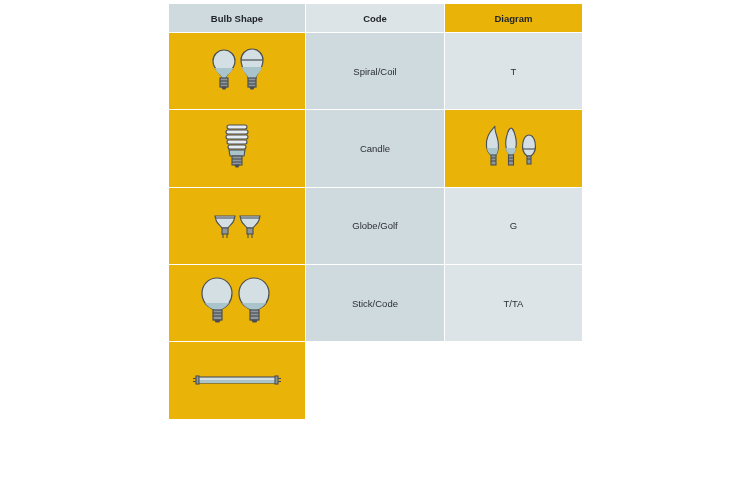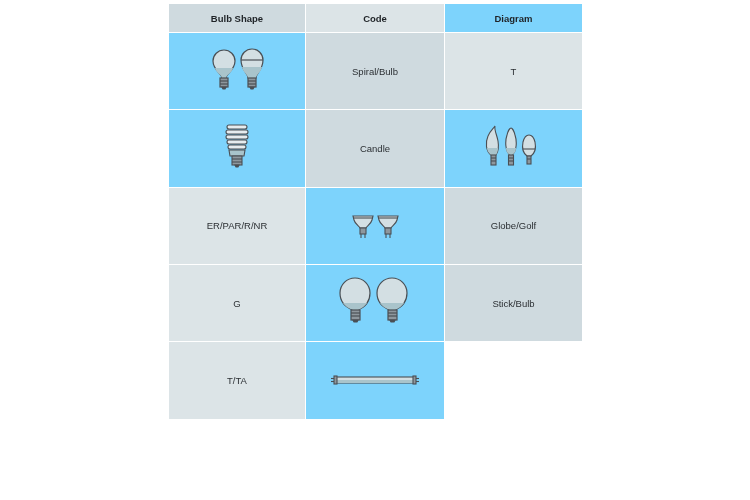--- a/index.html
+++ b/index.html
@@ -10,21 +10,21 @@
       display: grid;
       grid-template-columns: 136px 138px 137px;
       grid-template-rows: 28px repeat(6, 1fr);
       column-gap: 1px; row-gap: 1px;
       background: #ffffff;
     }
     .cell { display: flex; align-items: center; justify-content: center;
             font-size: 9.5px; color: #2b2f33; text-align: center; }
     .c1 { background: #cfdadf; }
     .c2 { background: #dce4e7; }
-    .c3 { background: #7dd3fc; }
+    .c3 { background: #eab308; }
     .head { font-weight: bold; font-size: 9.5px; color: #1f2327; }
     .icons { display: flex; align-items: center; justify-content: center; }
     svg { display: block; }
   </style>
 </head>
 <body>
 
 <div class="table">
 
   <div class="cell c1 head">Bulb Shape</div>
@@ -44,21 +44,21 @@
         <line x1="39" y1="14" x2="61" y2="14"></line>
         <path d="M46 32 C46 29 41 26 40 21 L60 21 C59 26 54 29 54 32 Z" fill="#a9c4cb" stroke="none"></path>
         <rect x="46" y="32" width="8" height="9" fill="#8e979d"></rect>
         <line x1="46" y1="35" x2="54" y2="35"></line>
           <line x1="46" y1="38" x2="54" y2="38"></line>
         <path d="M48 41 L52 41 L51 43 L49 43 Z" fill="#4a4f54"></path>
       </g>
     </svg>
   </div>
 
-  <div class="cell c1">Spiral/Bulb</div>
+  <div class="cell c1">Spiral/Coil</div>
   <div class="cell c2">T</div>
   <div class="cell c3 icons">
     <svg width="30" height="50" viewBox="0 0 30 50">
       <g stroke="#4a4f54" stroke-width="1.1" fill="#e6ecef">
         <rect x="5" y="2" width="20" height="4" rx="2"></rect>
         <rect x="4" y="7" width="22" height="4" rx="2"></rect>
         <rect x="4" y="12" width="22" height="4" rx="2"></rect>
         <rect x="5" y="17" width="20" height="4" rx="2"></rect>
         <rect x="6" y="22" width="18" height="4" rx="2"></rect>
         <path d="M7 27 L23 27 L22 33 L8 33 Z" fill="#a9c4cb"></path>
@@ -85,21 +85,20 @@
         <line x1="29.5" y1="35" x2="34.5" y2="35"></line>
           <line x1="29.5" y1="38" x2="34.5" y2="38"></line>
         <path d="M48 33 C44 30 43 24 44 19 C45 15 47 12 50 12 C53 12 55 15 56 19 C57 24 56 30 52 33 Z"></path>
         <line x1="43.5" y1="26" x2="56.5" y2="26"></line>
         <rect x="48" y="33" width="4" height="8" fill="#8e979d"></rect>
         <line x1="48" y1="36" x2="52" y2="36"></line>
       </g>
     </svg>
   </div>
 
-  <div class="cell c2">ER/PAR/R/NR</div>
   <div class="cell c3 icons">
     <svg width="60" height="40" viewBox="0 0 60 40">
       <g stroke="#4a4f54" stroke-width="1.1" fill="#d3dfe3">
         <path d="M8 10 L28 10 L27 14 C26 18 22 20 21 22 L15 22 C14 20 10 18 9 14 Z"></path>
         <line x1="8.5" y1="12" x2="27.5" y2="12"></line>
         <rect x="15" y="22" width="6" height="6" fill="#8e979d"></rect>
         <line x1="16" y1="28" x2="16" y2="32"></line>
           <line x1="20" y1="28" x2="20" y2="32"></line>
         <path d="M33 10 L53 10 L52 14 C51 18 47 20 46 22 L40 22 C39 20 35 18 34 14 Z"></path>
         <line x1="33.5" y1="12" x2="52.5" y2="12"></line>
@@ -124,21 +123,21 @@
         <path d="M55 34 C47 31 42 25 42 17 A15 15 0 1 1 72 17 C72 25 67 31 60 34 Z"></path>
         <path d="M55 34 C50 32 47 30 45 27 L69 27 C67 30 64 32 60 34 Z" fill="#a9c4cb" stroke="none"></path>
         <rect x="53" y="34" width="9" height="10" fill="#8e979d"></rect>
         <line x1="53" y1="37" x2="62" y2="37"></line>
           <line x1="53" y1="40" x2="62" y2="40"></line>
         <path d="M55 44 L60 44 L59 46 L56 46 Z" fill="#4a4f54"></path>
       </g>
     </svg>
   </div>
 
-  <div class="cell c1">Stick/Bulb</div>
+  <div class="cell c1">Stick/Code</div>
   <div class="cell c2">T/TA</div>
   <div class="cell c3 icons">
     <svg width="90" height="14" viewBox="0 0 90 14">
       <g stroke="#4a4f54" stroke-width="1.1">
         <rect x="6" y="4" width="78" height="6" fill="#d3dfe3"></rect>
         <rect x="6" y="7" width="78" height="3" fill="#a9c4cb" stroke="none"></rect>
         <rect x="4" y="3" width="3" height="8" fill="#8e979d"></rect>
         <rect x="83" y="3" width="3" height="8" fill="#8e979d"></rect>
         <line x1="1" y1="5.5" x2="4" y2="5.5"></line>
           <line x1="1" y1="8.5" x2="4" y2="8.5"></line>

